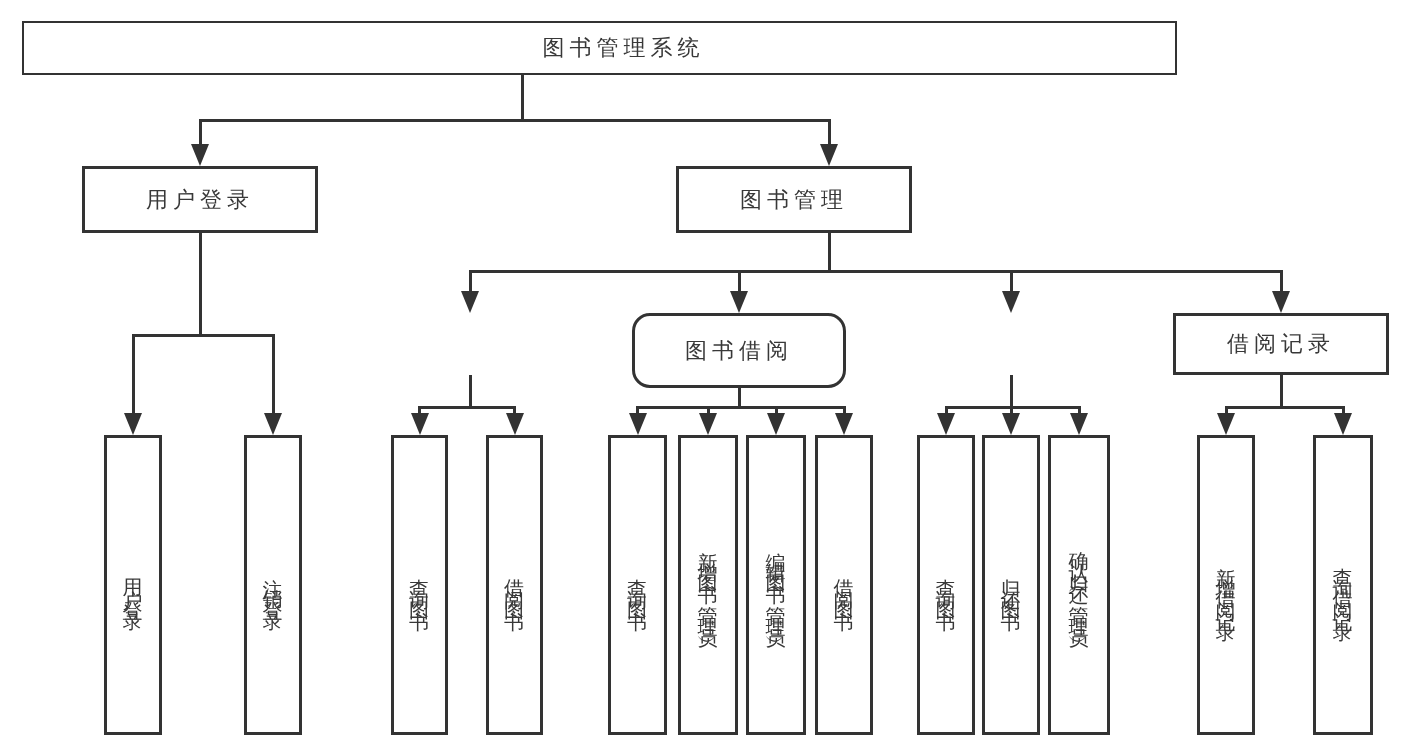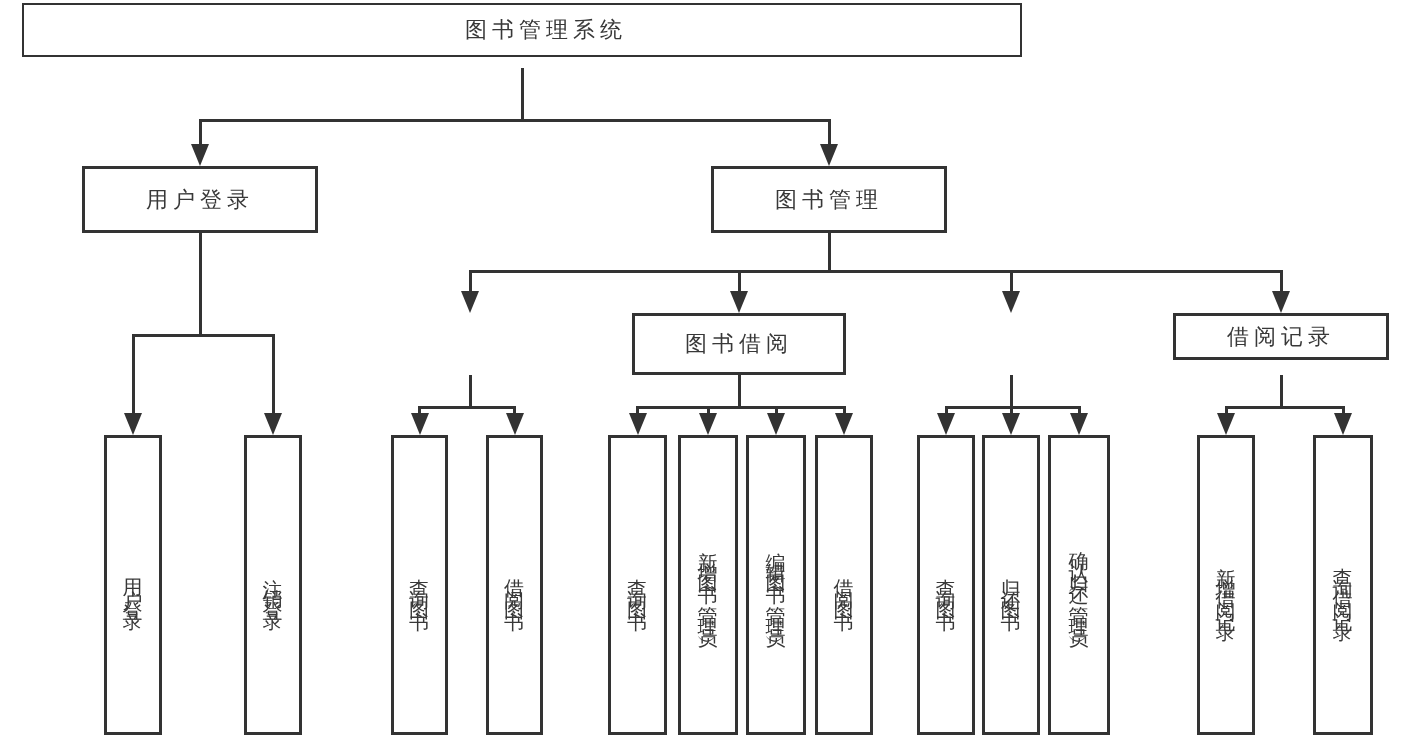--- a/index.html
+++ b/index.html
@@ -27,33 +27,33 @@
   .watermark{
     position:absolute;right:18px;bottom:9px;z-index:3;
     font-size:18px;color:#a5a5a5;letter-spacing:1px;
     text-shadow:1px 1px 0 rgba(255,255,255,0.85);
   }
 </style>
 </head>
 <body>
 
 <div id="canvas">
-<div class="box root" style="left: 22px; top: 3px; width: 1000px; height: 54px; padding-left: 48px;">
+<div class="box root" style="left: 22px; top: 21px; width: 1155px; height: 54px; padding-left: 48px;">
       <span>图书管理系统</span>
     </div>
     <div class="box" style="left: 82px; top: 166px; width: 236px; height: 67px;">
       <span>用户登录</span>
     </div>
-    <div class="box" style="left: 711px; top: 166px; width: 236px; height: 67px;">
+    <div class="box" style="left: 676px; top: 166px; width: 236px; height: 67px;">
       <span>图书管理</span>
     </div>
-    <div class="box" style="left: 632px; top: 313px; width: 214px; height: 62px;">
+    <div class="box" style="left: 632px; top: 313px; width: 214px; height: 75px; border-radius: 18px;">
       <span>图书借阅</span>
     </div>
-    <div class="box" style="left: 1173px; top: 313px; width: 216px; height: 47px;">
+    <div class="box" style="left: 1173px; top: 313px; width: 216px; height: 62px;">
       <span>借阅记录</span>
     </div>
     <div class="box vertical" style="left: 104px; top: 435px; width: 58px; height: 300px;">
       <span>用户登录</span>
     </div>
     <div class="box vertical" style="left: 244px; top: 435px; width: 58px; height: 300px;">
       <span>注销登录</span>
     </div>
     <div class="box vertical" style="left: 391px; top: 435px; width: 57px; height: 300px;">
       <span>查询图书</span>

